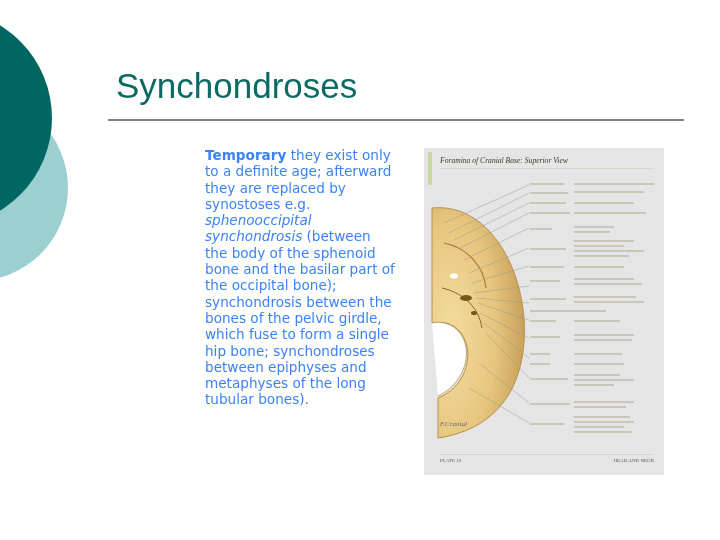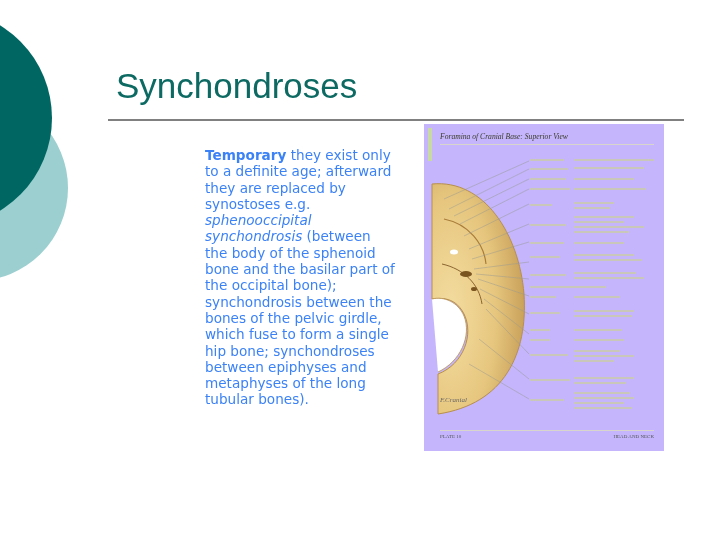--- a/index.html
+++ b/index.html
@@ -9,21 +9,21 @@
                   background:#9ccfcf; }
   .circle-dark { position:absolute; left:-162px; top:10px; width:214px; height:216px; border-radius:50%;
                  background:#006662; }
   .title { position:absolute; left:116px; top:66px; font-family:"Liberation Sans", sans-serif;
            font-size:35px; color:#0c6a63; letter-spacing:0px; }
   .rule { position:absolute; left:108px; top:119px; width:576px; height:2px; background:#808080; }
   .body-text { position:absolute; left:205px; top:147px; width:190px; font-size:13.6px; line-height:16.3px;
                color:#3b82f6; }
   .body-text b { font-weight:bold; }
   .body-text i { font-style:italic; }
-  .figure { position:absolute; left:424px; top:124px; width:240px; height:327px; background:#c4b5fd; }
+  .figure { position:absolute; left:424px; top:148px; width:240px; height:327px; background:#e5e5e5; }
   .fig-bar { position:absolute; left:4px; top:4px; width:4px; height:33px; background:#c8d9a6; }
   .fig-title { position:absolute; left:16px; top:8px; font-family:"Liberation Serif", serif; font-style:italic;
                font-size:7.6px; color:#3b3b2a; }
   .fig-title-rule { position:absolute; left:16px; top:20px; width:214px; height:1px; background:#d8d6cc; }
   .fig-footer-rule { position:absolute; left:16px; top:306px; width:214px; height:1px; background:#d8d6cc; }
   .fig-footer-left { position:absolute; left:16px; top:310px; font-family:"Liberation Serif", serif; font-size:5px; color:#555; }
   .fig-footer-right { position:absolute; right:10px; top:310px; font-family:"Liberation Serif", serif; font-size:5px; color:#555; }
   .fig-sig { position:absolute; left:16px; top:272px; font-family:"Liberation Serif", serif; font-style:italic; font-size:7px; color:#666; }
   svg.skull { position:absolute; left:0; top:0; }
 </style>

